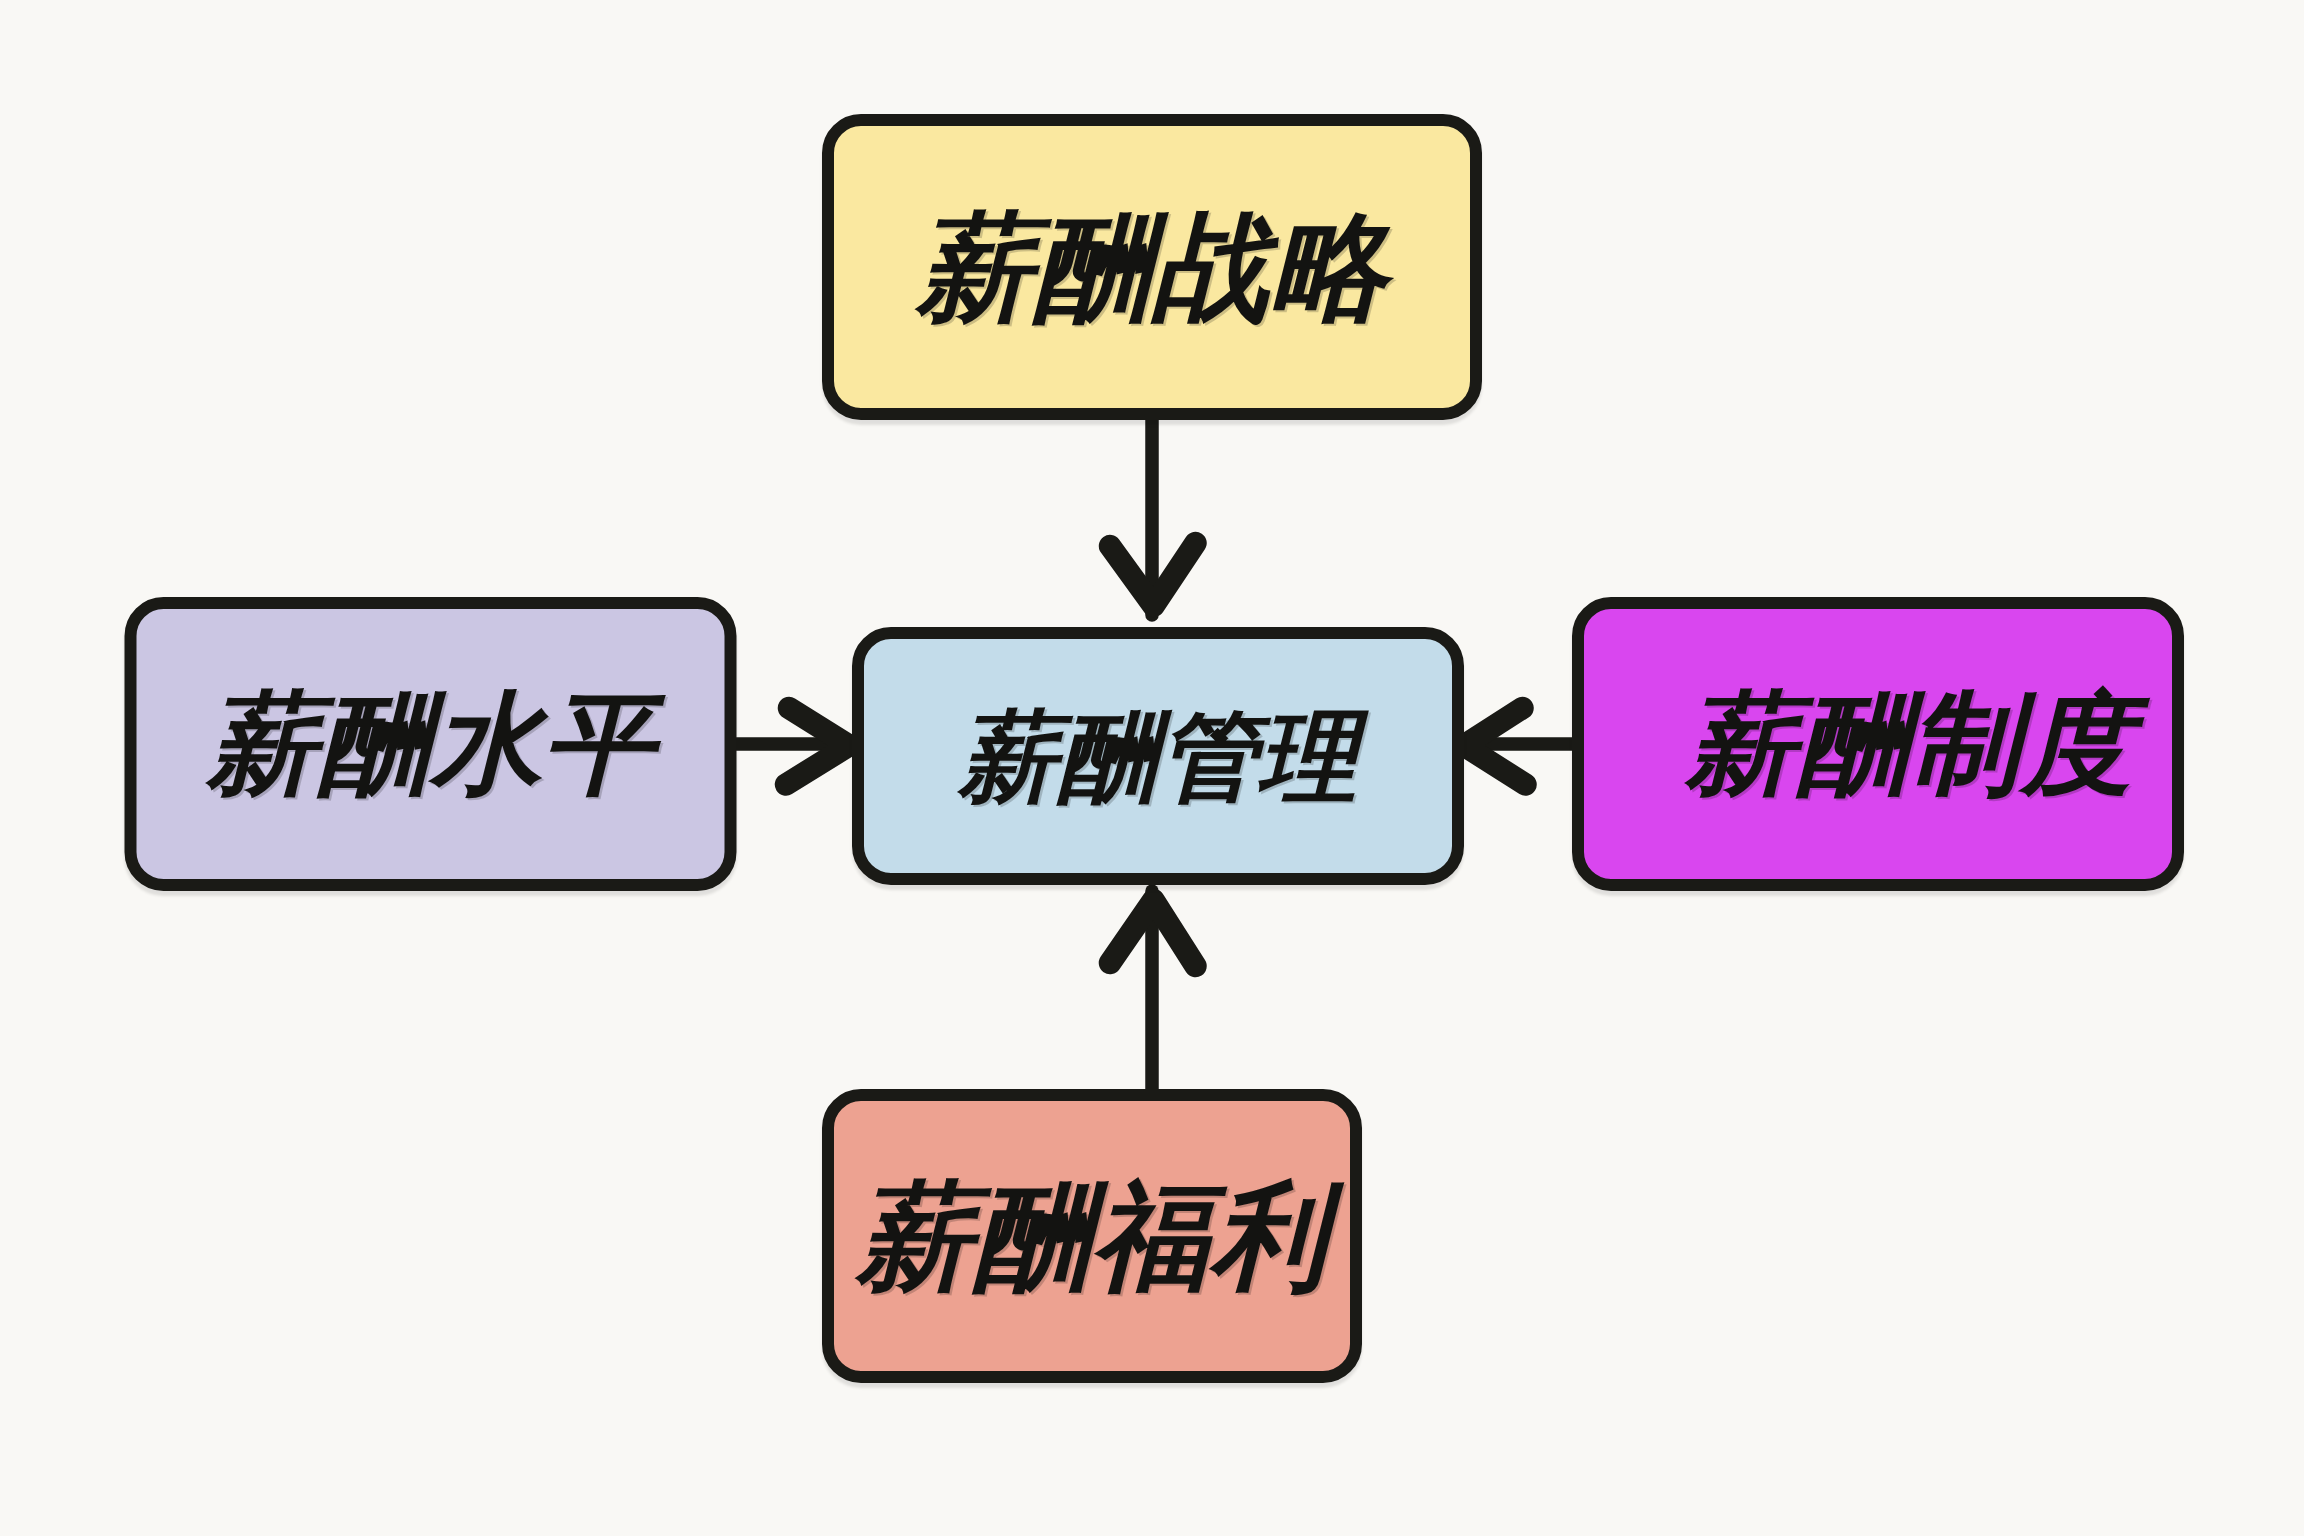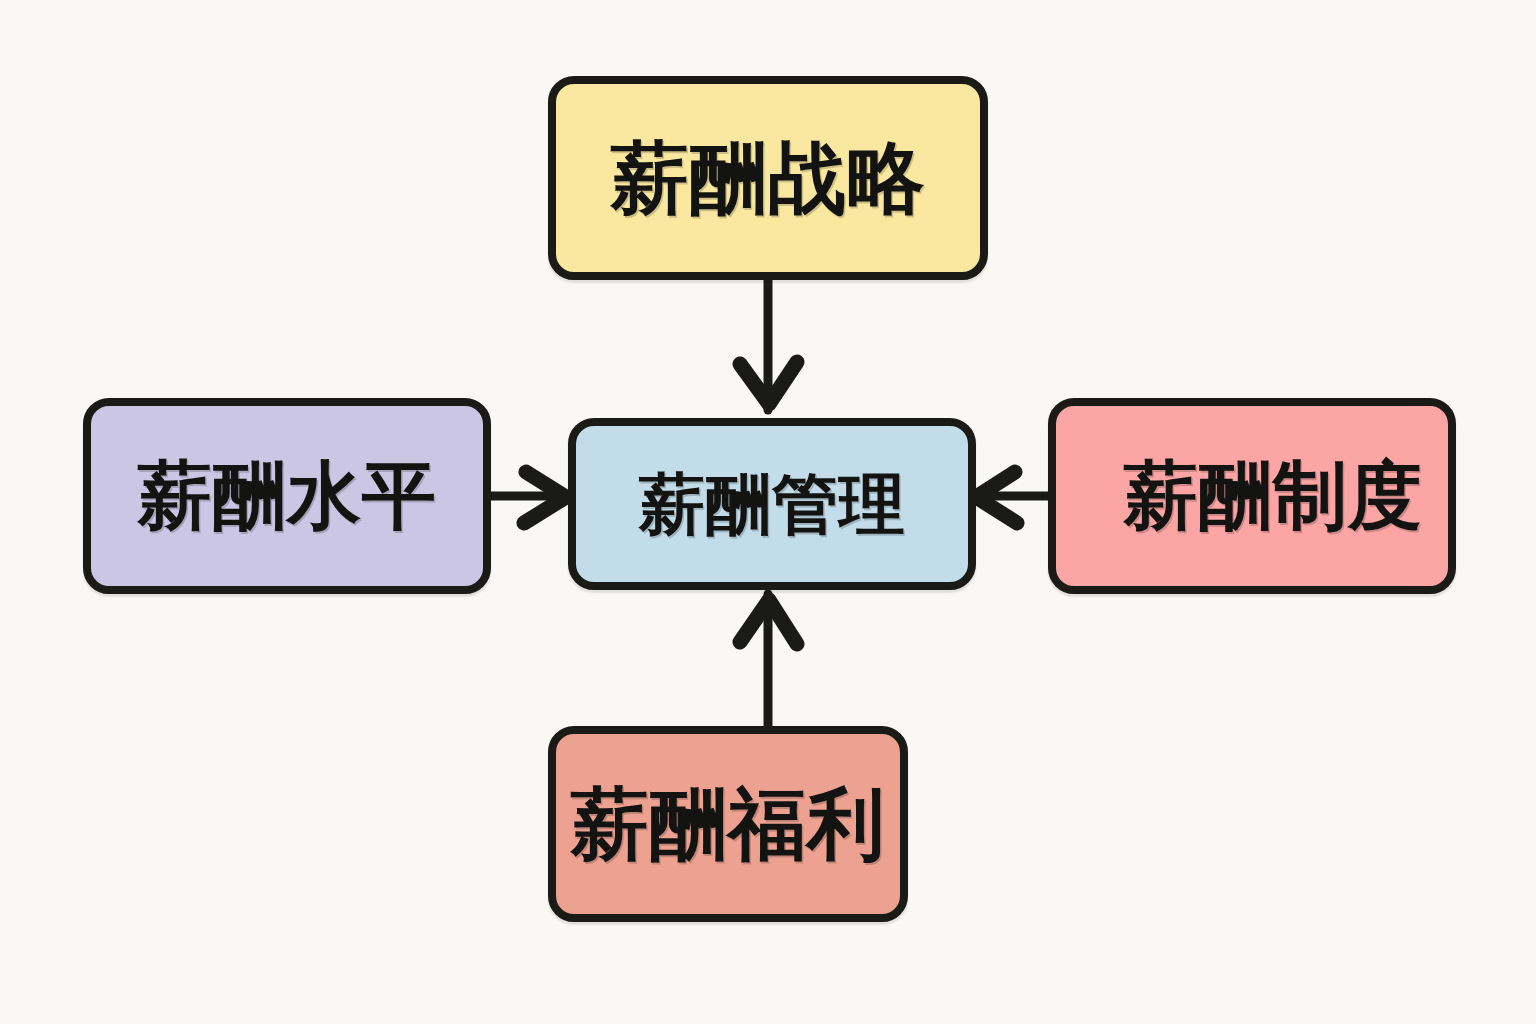--- a/index.html
+++ b/index.html
@@ -12,20 +12,21 @@
     height: 1024px;
     background: #f9f8f5;
     font-family: "Liberation Sans", "DejaVu Sans", sans-serif;
     overflow: hidden;
   }
   #diagram-canvas {
     position: relative;
     width: 1536px;
     height: 1024px;
     background: #f9f8f5;
+    font-style: italic;
   }
   #edge-layer {
     position: absolute;
     left: 0;
     top: 0;
     width: 1536px;
     height: 1024px;
     pointer-events: none;
   }
   .node {
@@ -107,21 +108,21 @@
   </div>
 
   <div class="node" id="node-level" style="background: rgb(203, 198, 227); border-color: rgb(26, 26, 22);">
     <span class="node-label">薪酬水平</span>
   </div>
 
   <div class="node" id="node-management" style="background: rgb(195, 220, 234); border-color: rgb(26, 26, 22);">
     <span class="node-label">薪酬管理</span>
   </div>
 
-  <div class="node" id="node-system" style="background: #fca5a5; border-color: rgb(26, 26, 22); padding-left: 42px;">
+  <div class="node" id="node-system" style="background: #d946ef; border-color: rgb(26, 26, 22); padding-left: 42px;">
     <span class="node-label">薪酬制度</span>
   </div>
 
   <div class="node" id="node-benefits" style="background: rgb(237, 162, 145); border-color: rgb(26, 26, 22);">
     <span class="node-label">薪酬福利</span>
   </div>
 
 </div>
 
 </body></html>

